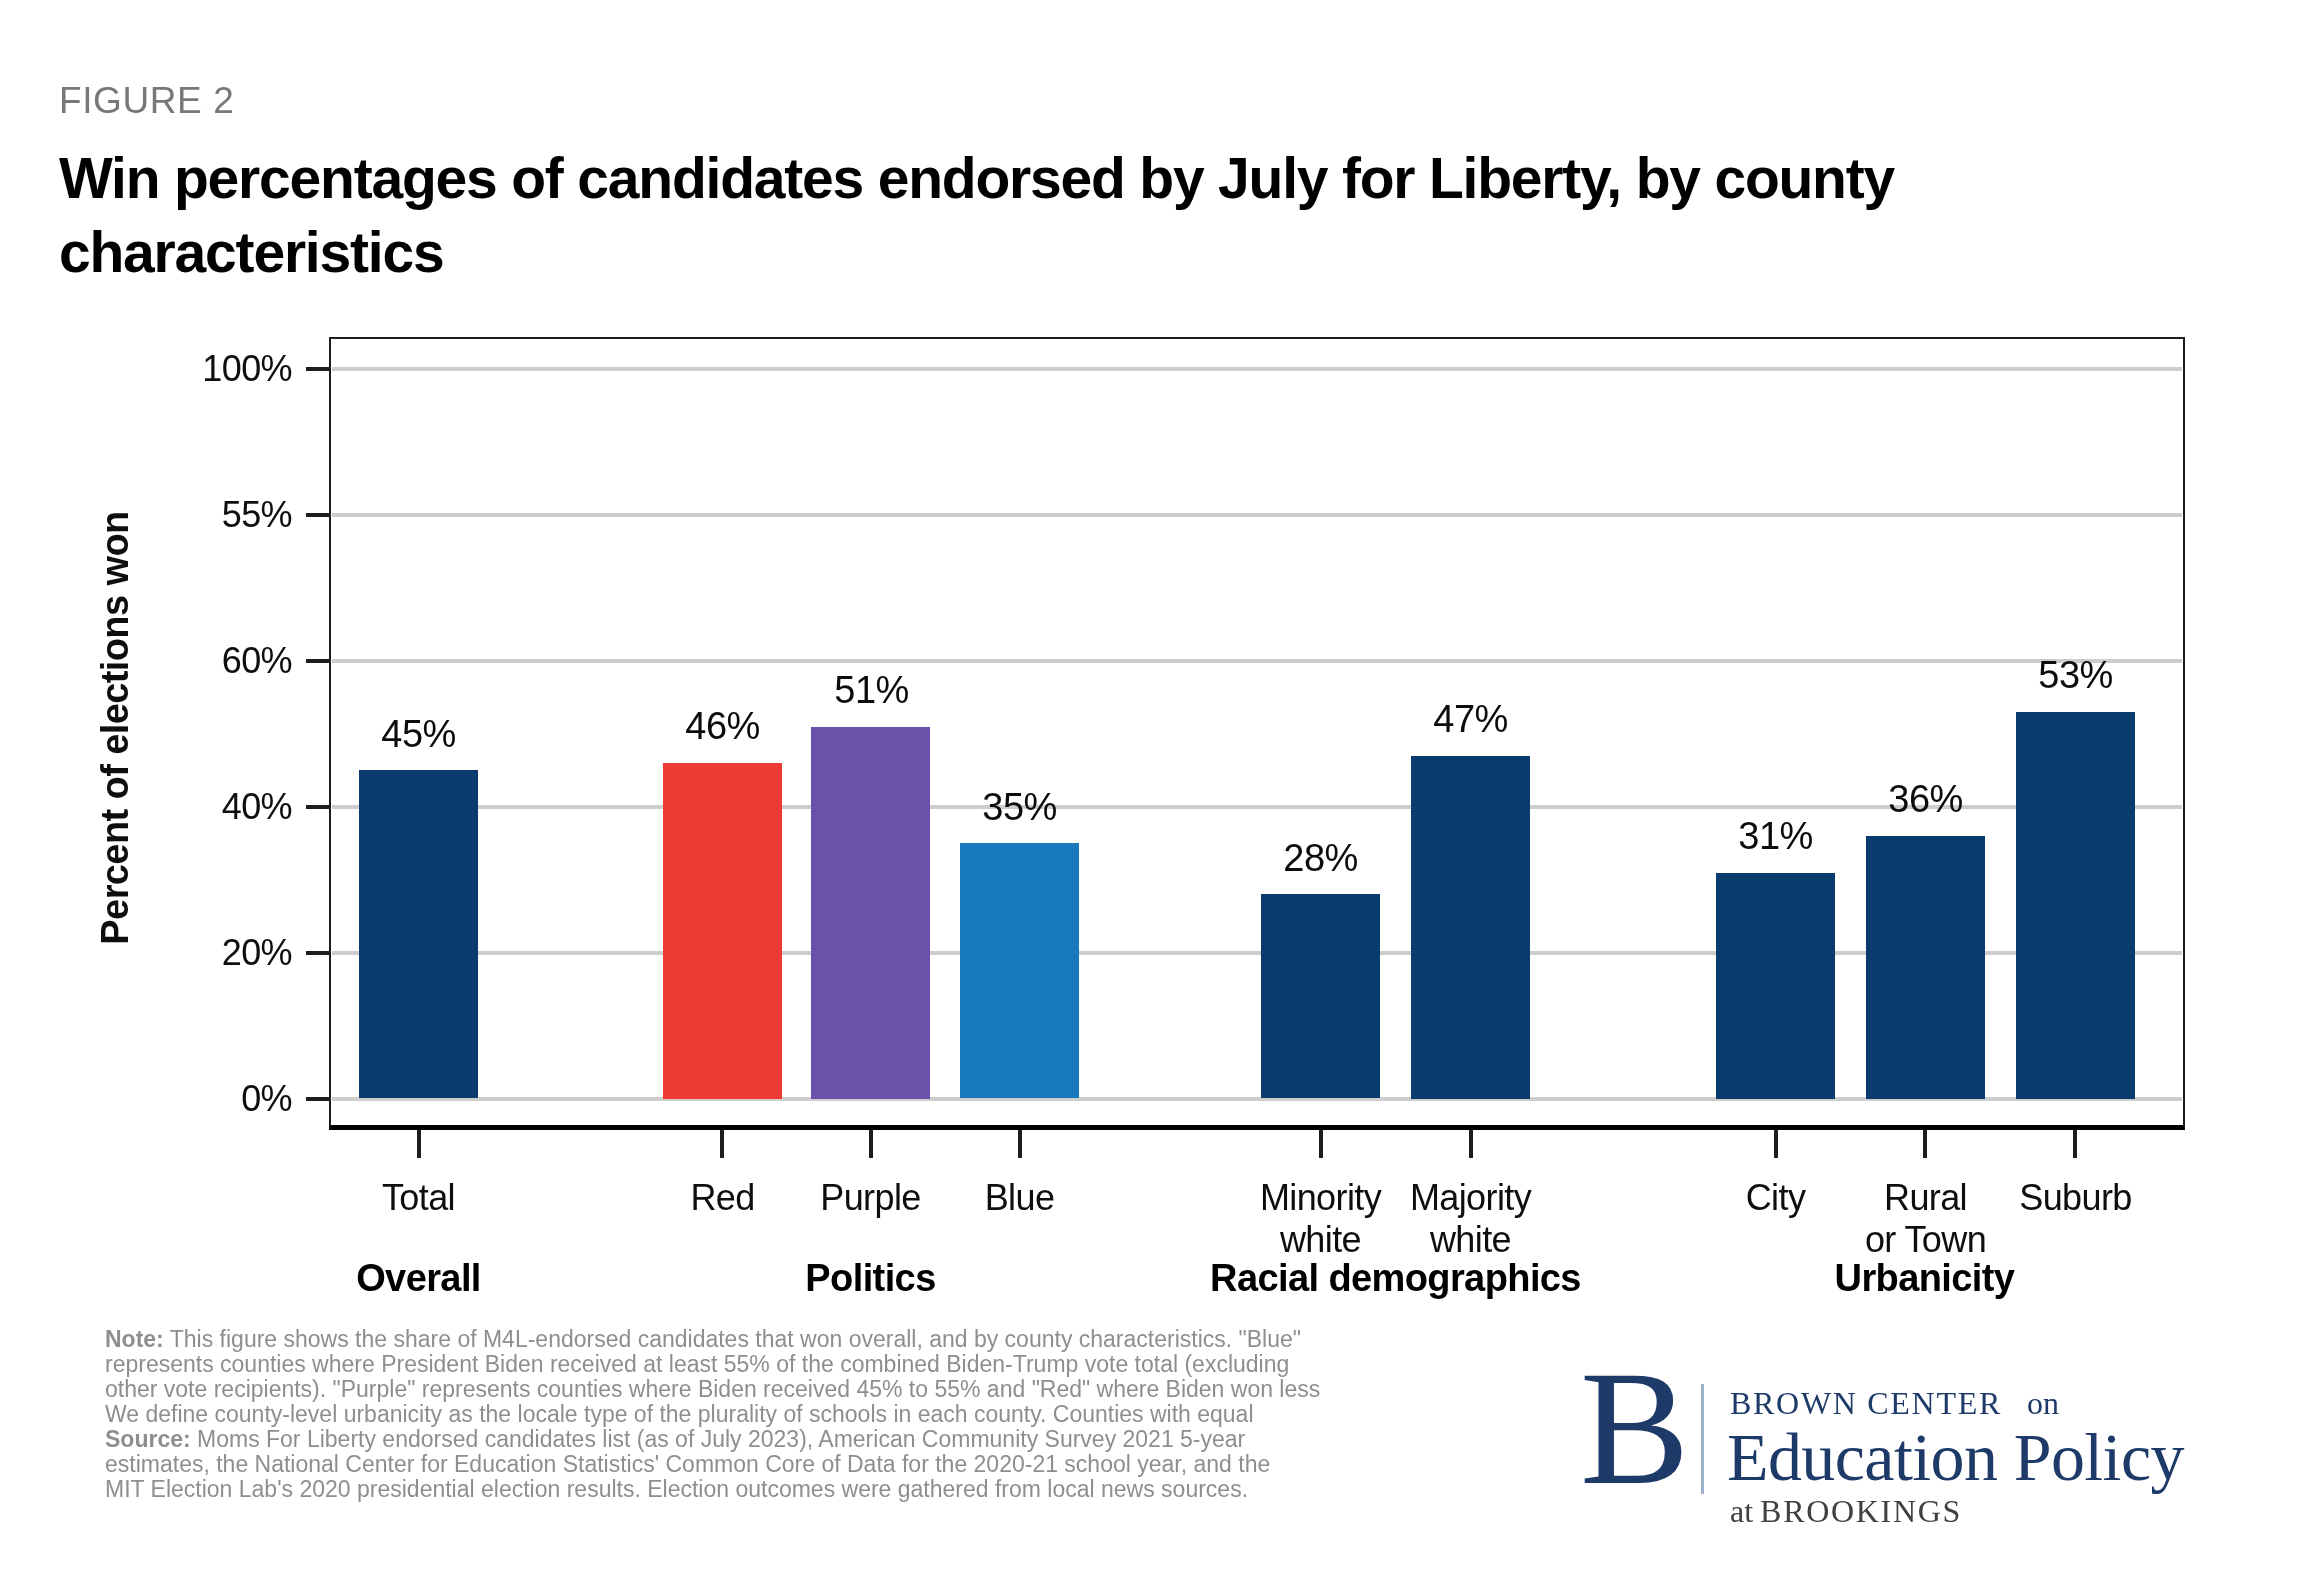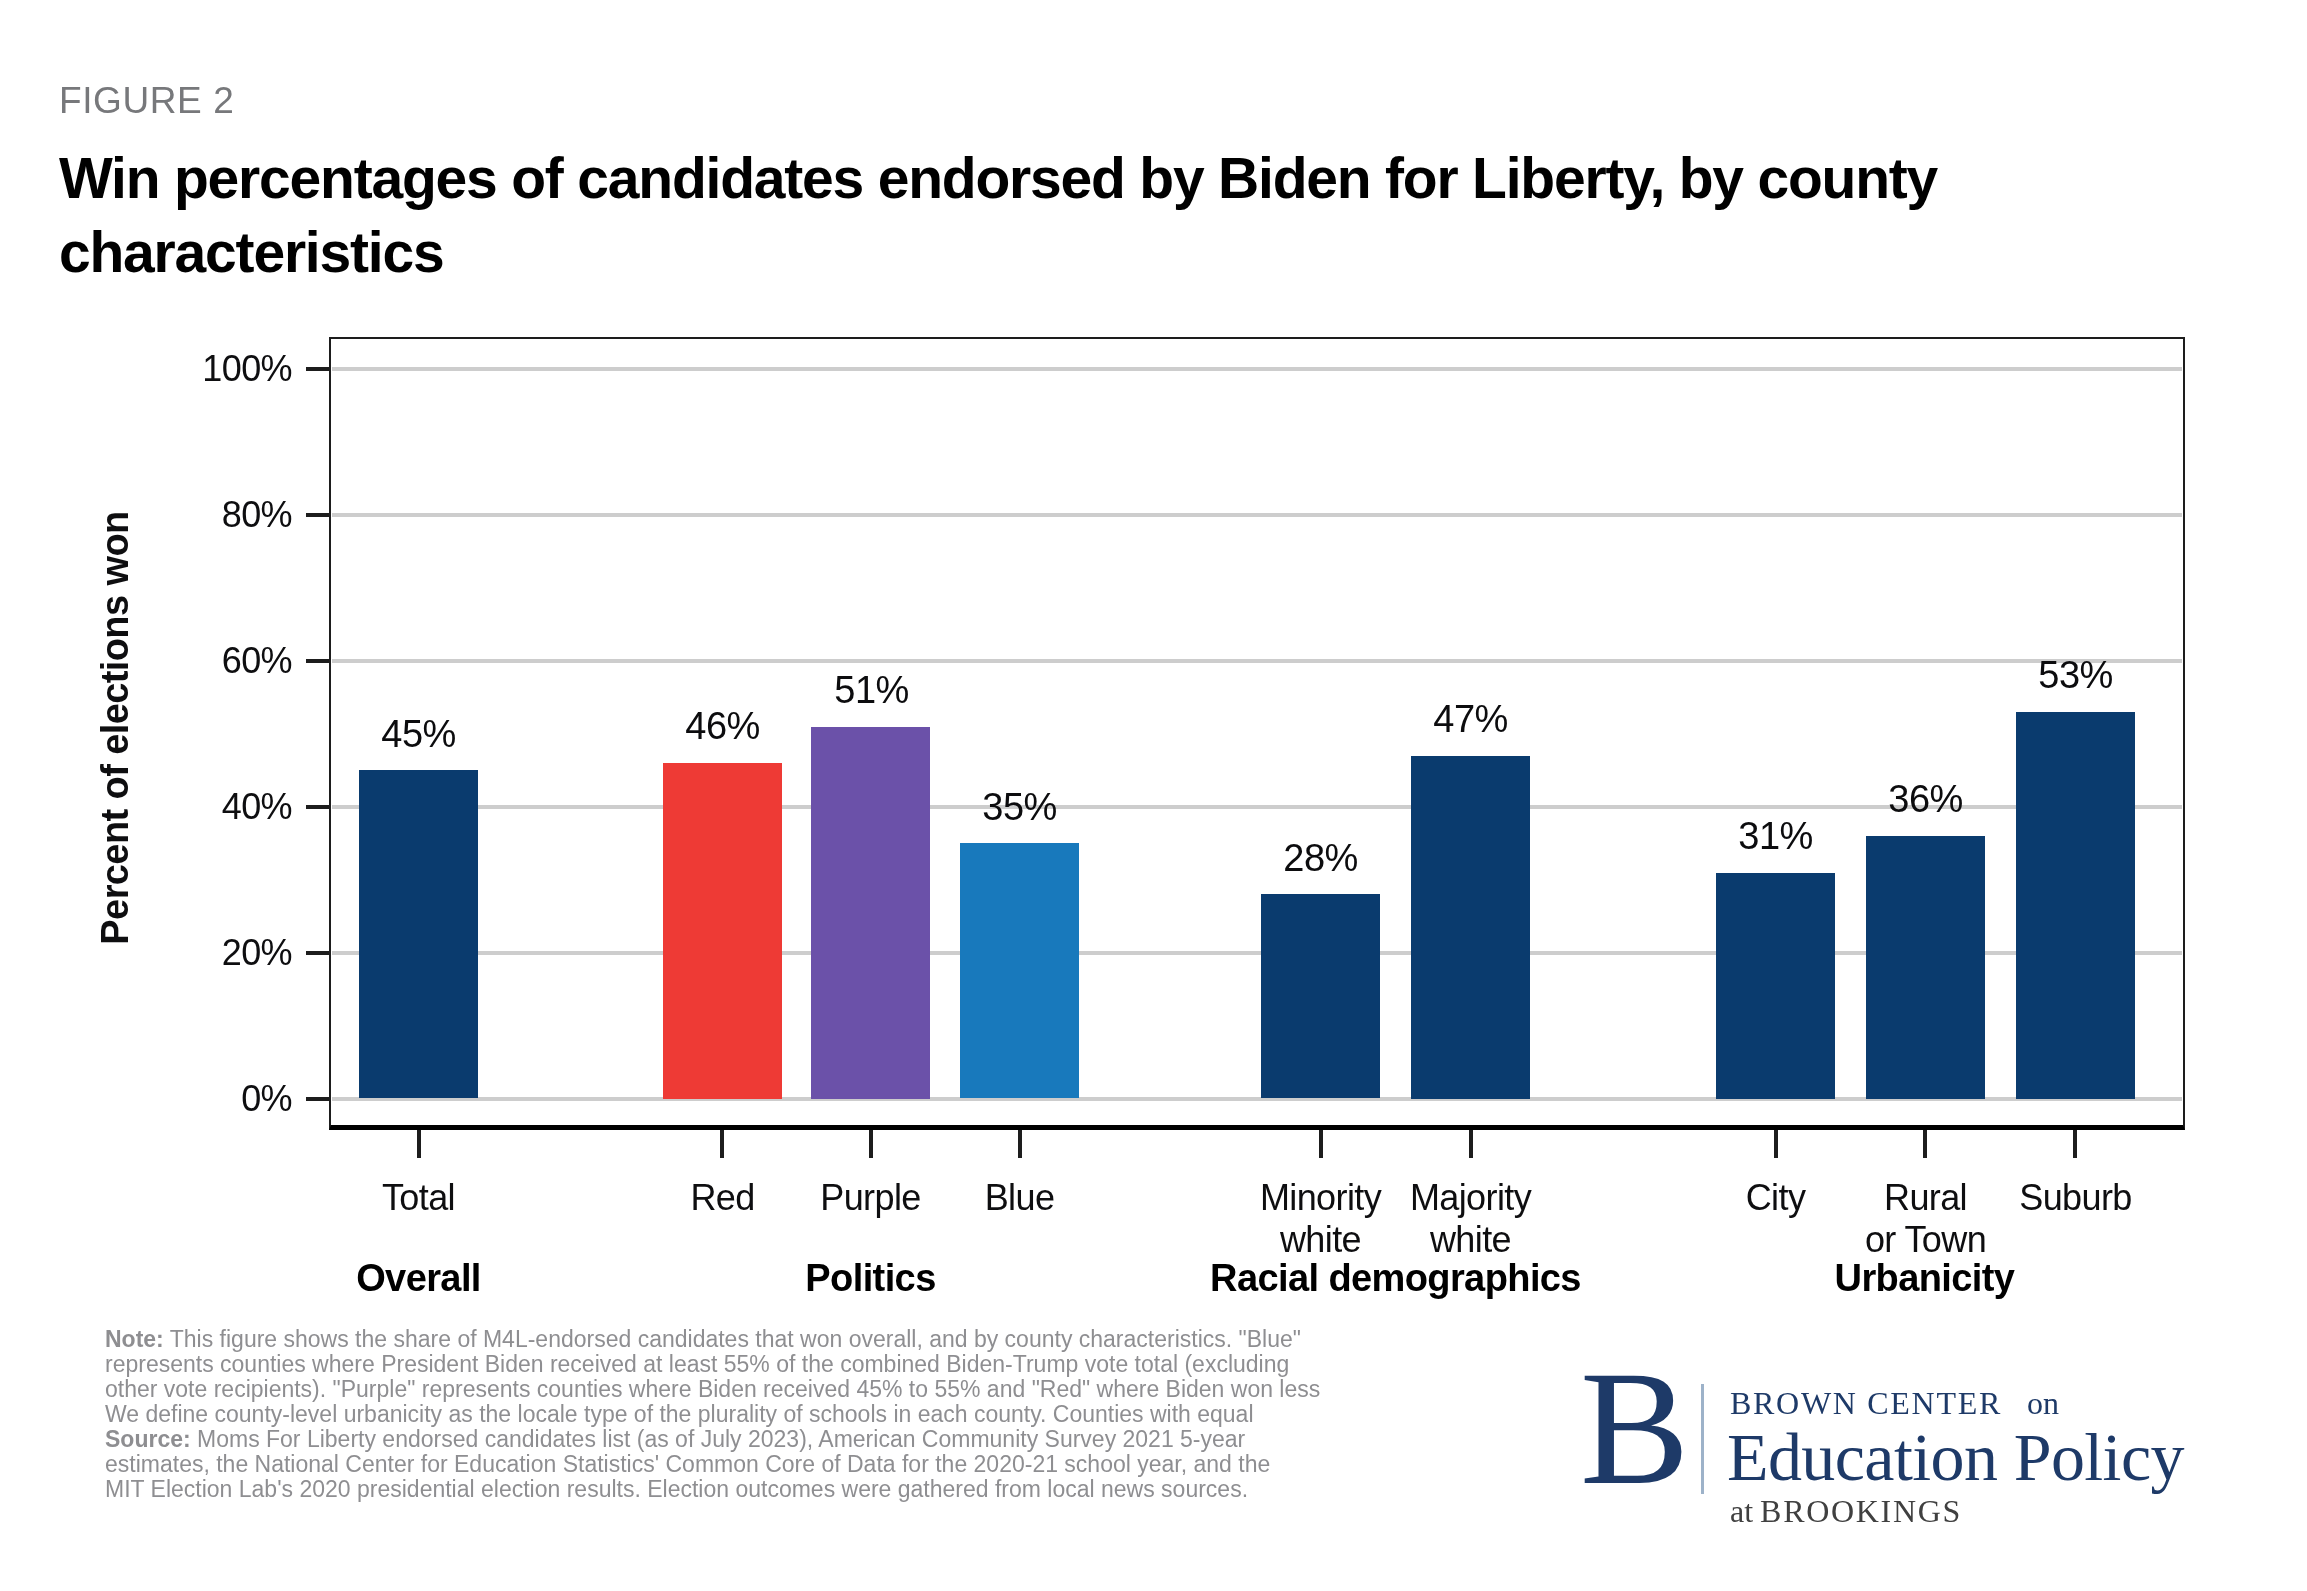--- a/index.html
+++ b/index.html
@@ -42,21 +42,21 @@
   .logo-line3 .caps{letter-spacing:1.7px;margin-left:7px;}
 </style>
 </head>
 <body>
 
 <div class="canvas">
 
   <div class="figure-label">FIGURE 2</div>
 
   <div class="title">
-    <div>Win percentages of candidates endorsed by Biden for Liberty, by county</div>
+    <div>Win percentages of candidates endorsed by July for Liberty, by county</div>
     <div>characteristics</div>
   </div>
 
   <div class="ylabel">Percent of elections won</div>
 
   <div class="plot-box"></div>
 
   <div id="chart">
       <div class="gridline" style="left: 332px; top: 1097px; width: 1850px;"></div>
       <div class="ytick" style="left: 306px; top: 1097px;"></div>
@@ -65,21 +65,21 @@
       <div class="ytick" style="left: 306px; top: 951px;"></div>
       <div class="ytick-label" style="left: 61px; top: 953px;">20%</div>
       <div class="gridline" style="left: 332px; top: 805px; width: 1850px;"></div>
       <div class="ytick" style="left: 306px; top: 805px;"></div>
       <div class="ytick-label" style="left: 61px; top: 807px;">40%</div>
       <div class="gridline" style="left: 332px; top: 659px; width: 1850px;"></div>
       <div class="ytick" style="left: 306px; top: 659px;"></div>
       <div class="ytick-label" style="left: 61px; top: 661px;">60%</div>
       <div class="gridline" style="left: 332px; top: 513px; width: 1850px;"></div>
       <div class="ytick" style="left: 306px; top: 513px;"></div>
-      <div class="ytick-label" style="left: 61px; top: 515px;">80%</div>
+      <div class="ytick-label" style="left: 61px; top: 515px;">55%</div>
       <div class="gridline" style="left: 332px; top: 367px; width: 1850px;"></div>
       <div class="ytick" style="left: 306px; top: 367px;"></div>
       <div class="ytick-label" style="left: 61px; top: 369px;">100%</div>
       <div class="bar" style="left: 359px; top: 770px; width: 119px; height: 328px; background: rgb(10, 59, 110);"></div>
       <div class="val-label" style="left: 326px; top: 713px;">45%</div>
       <div class="xtick" style="left: 417px; top: 1130px; height: 28px;"></div>
       <div class="xlabel" style="left: 159px; top: 1177px;">
         <div>Total</div>
       </div>
       <div class="group-label" style="left: 15px; top: 1257px;">Overall</div>

